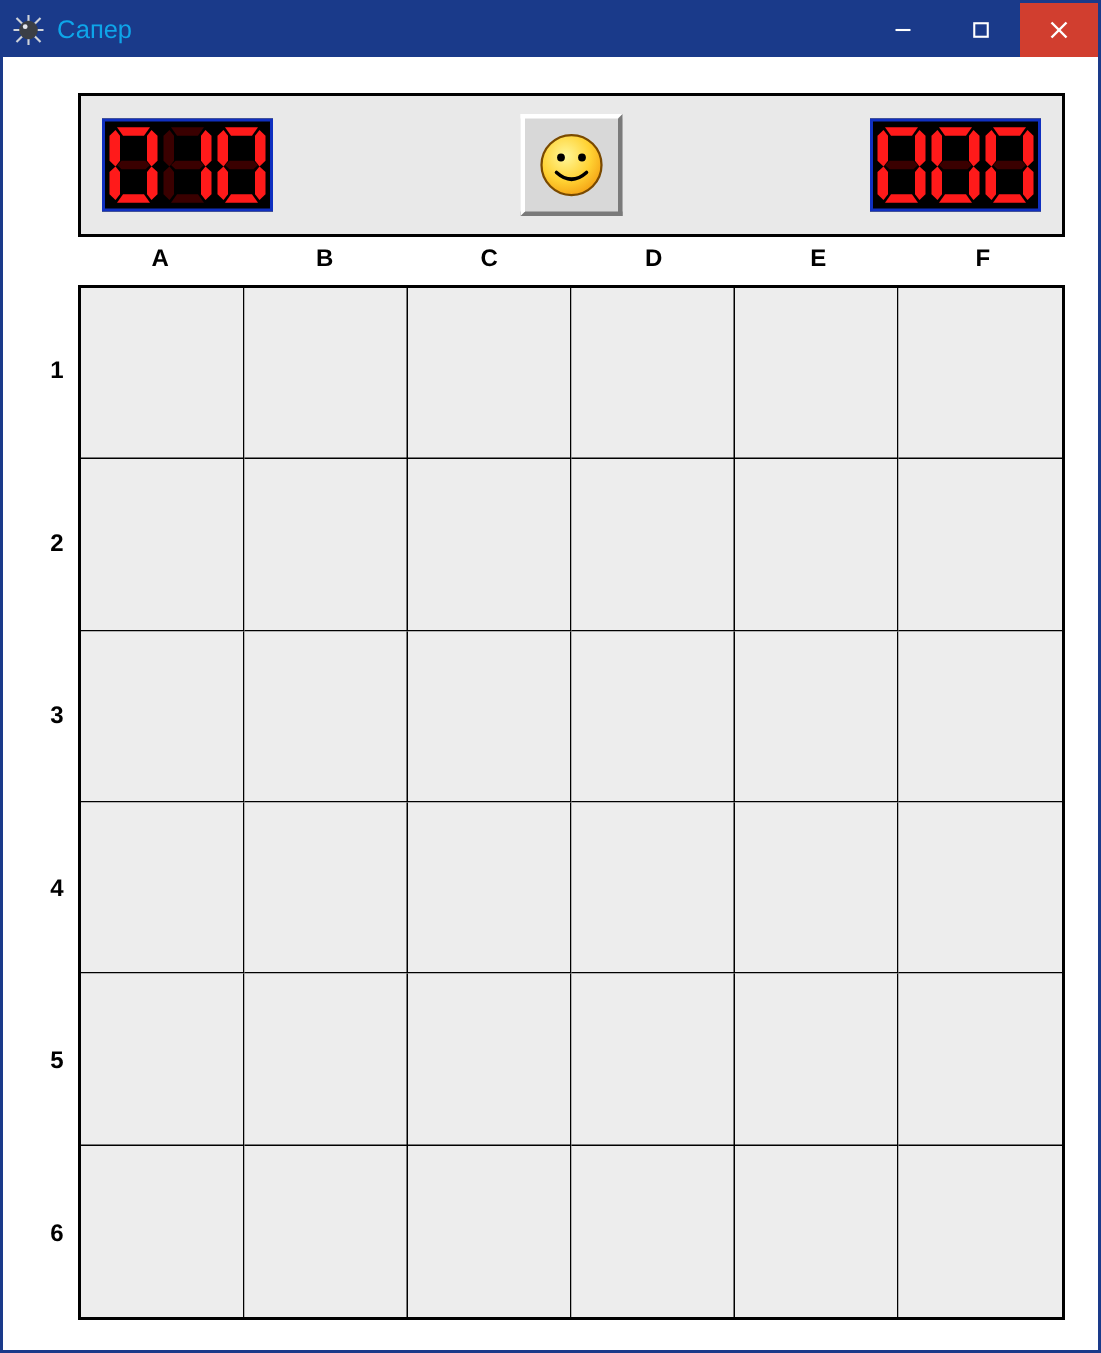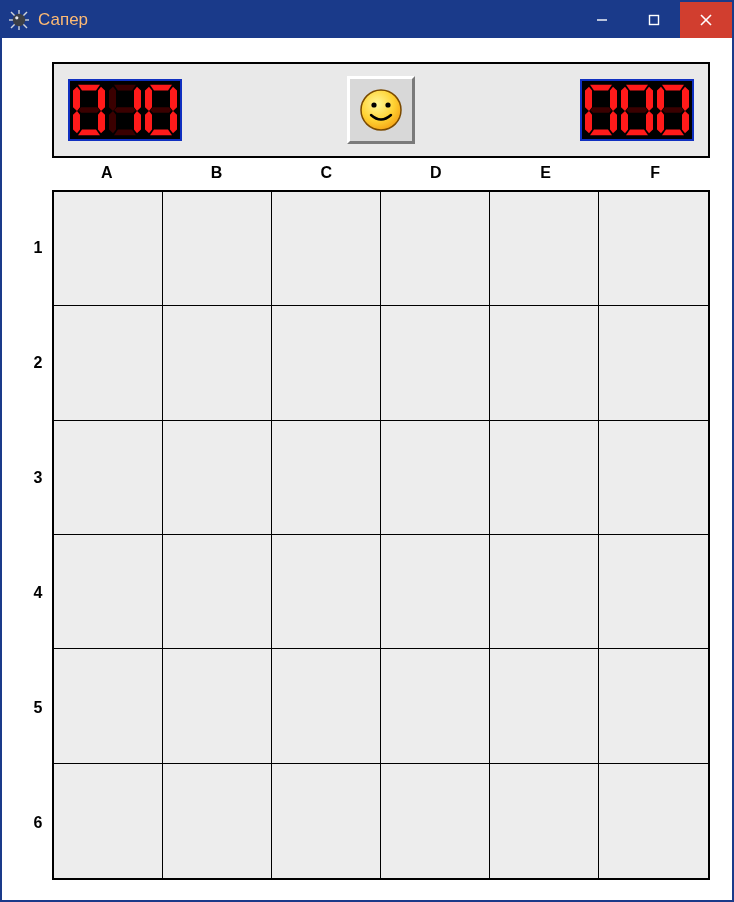--- a/index.html
+++ b/index.html
@@ -19,21 +19,21 @@
     display: flex;
     flex-direction: column;
     background: #fff;
   }
   
   .titlebar {
     height: 36px;
     background: #1a3a8a;
     display: flex;
     align-items: center;
-    color: #fdba74;
+    color: #0ea5e9;
     font-size: 17px;
   }
   .titlebar .app-icon {
     width: 22px;
     height: 22px;
     margin: 0 8px 0 6px;
     display: flex;
     align-items: center;
     justify-content: center;
   }

